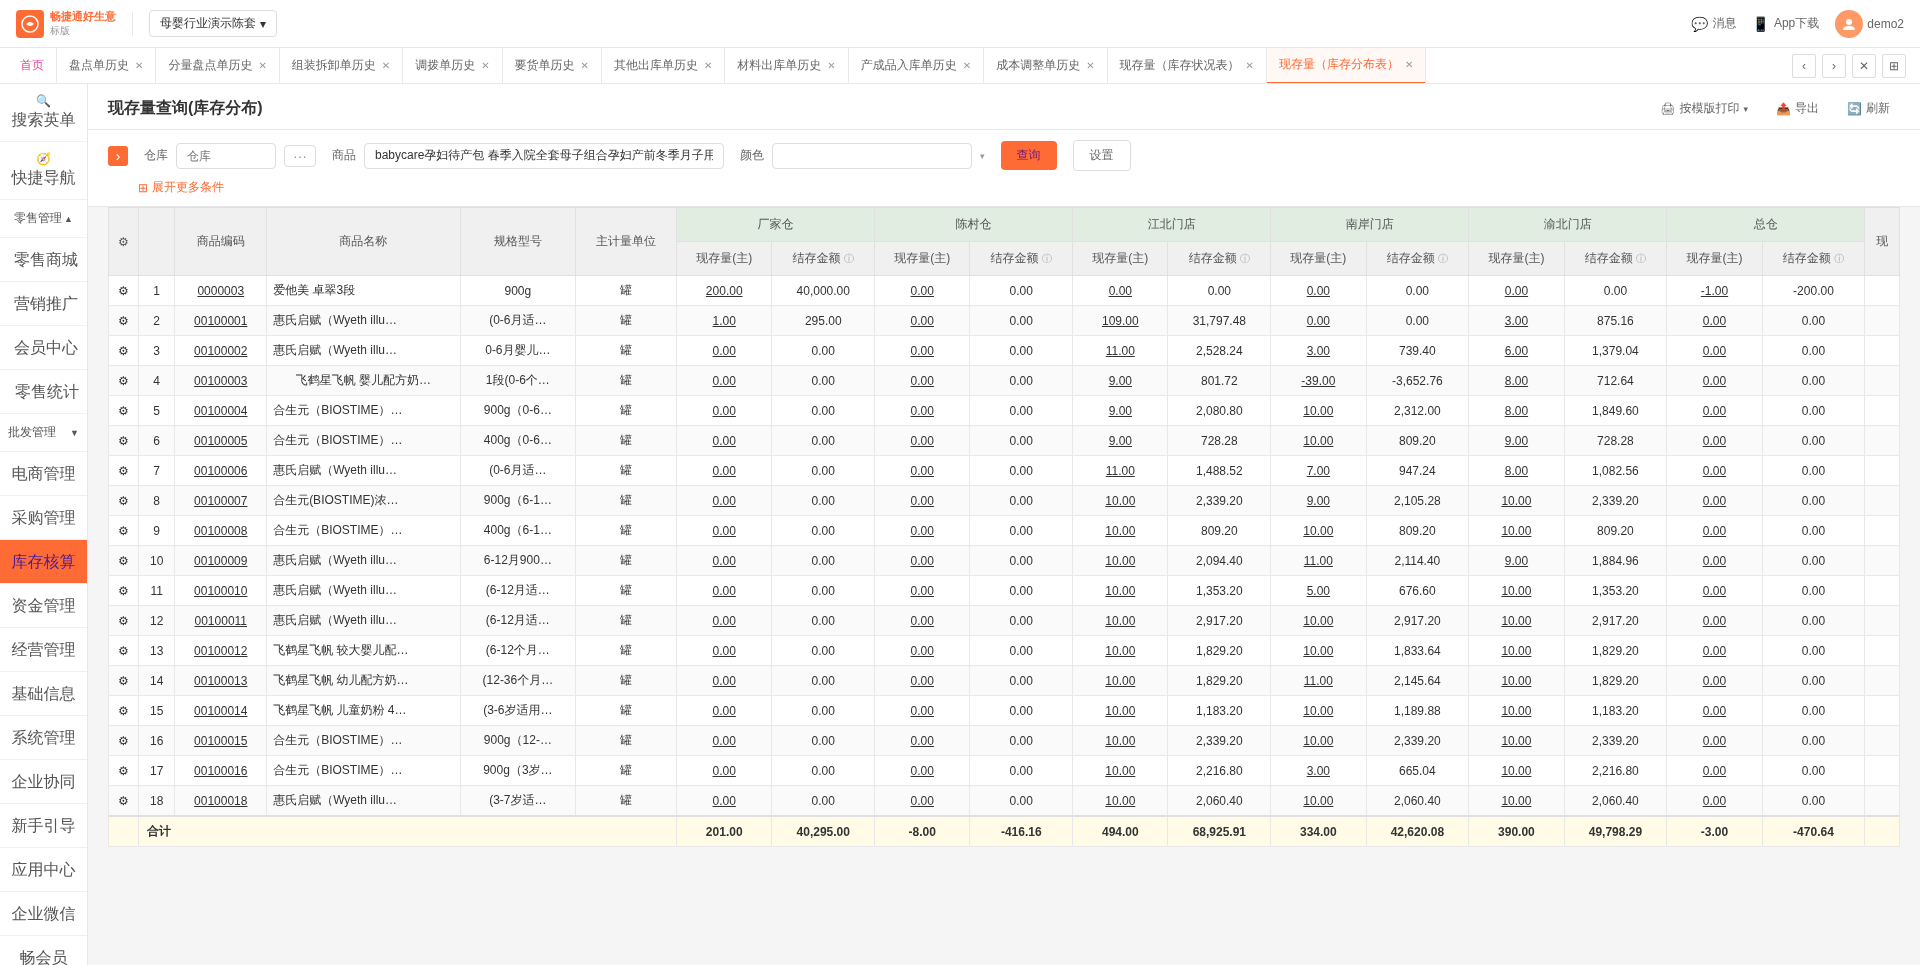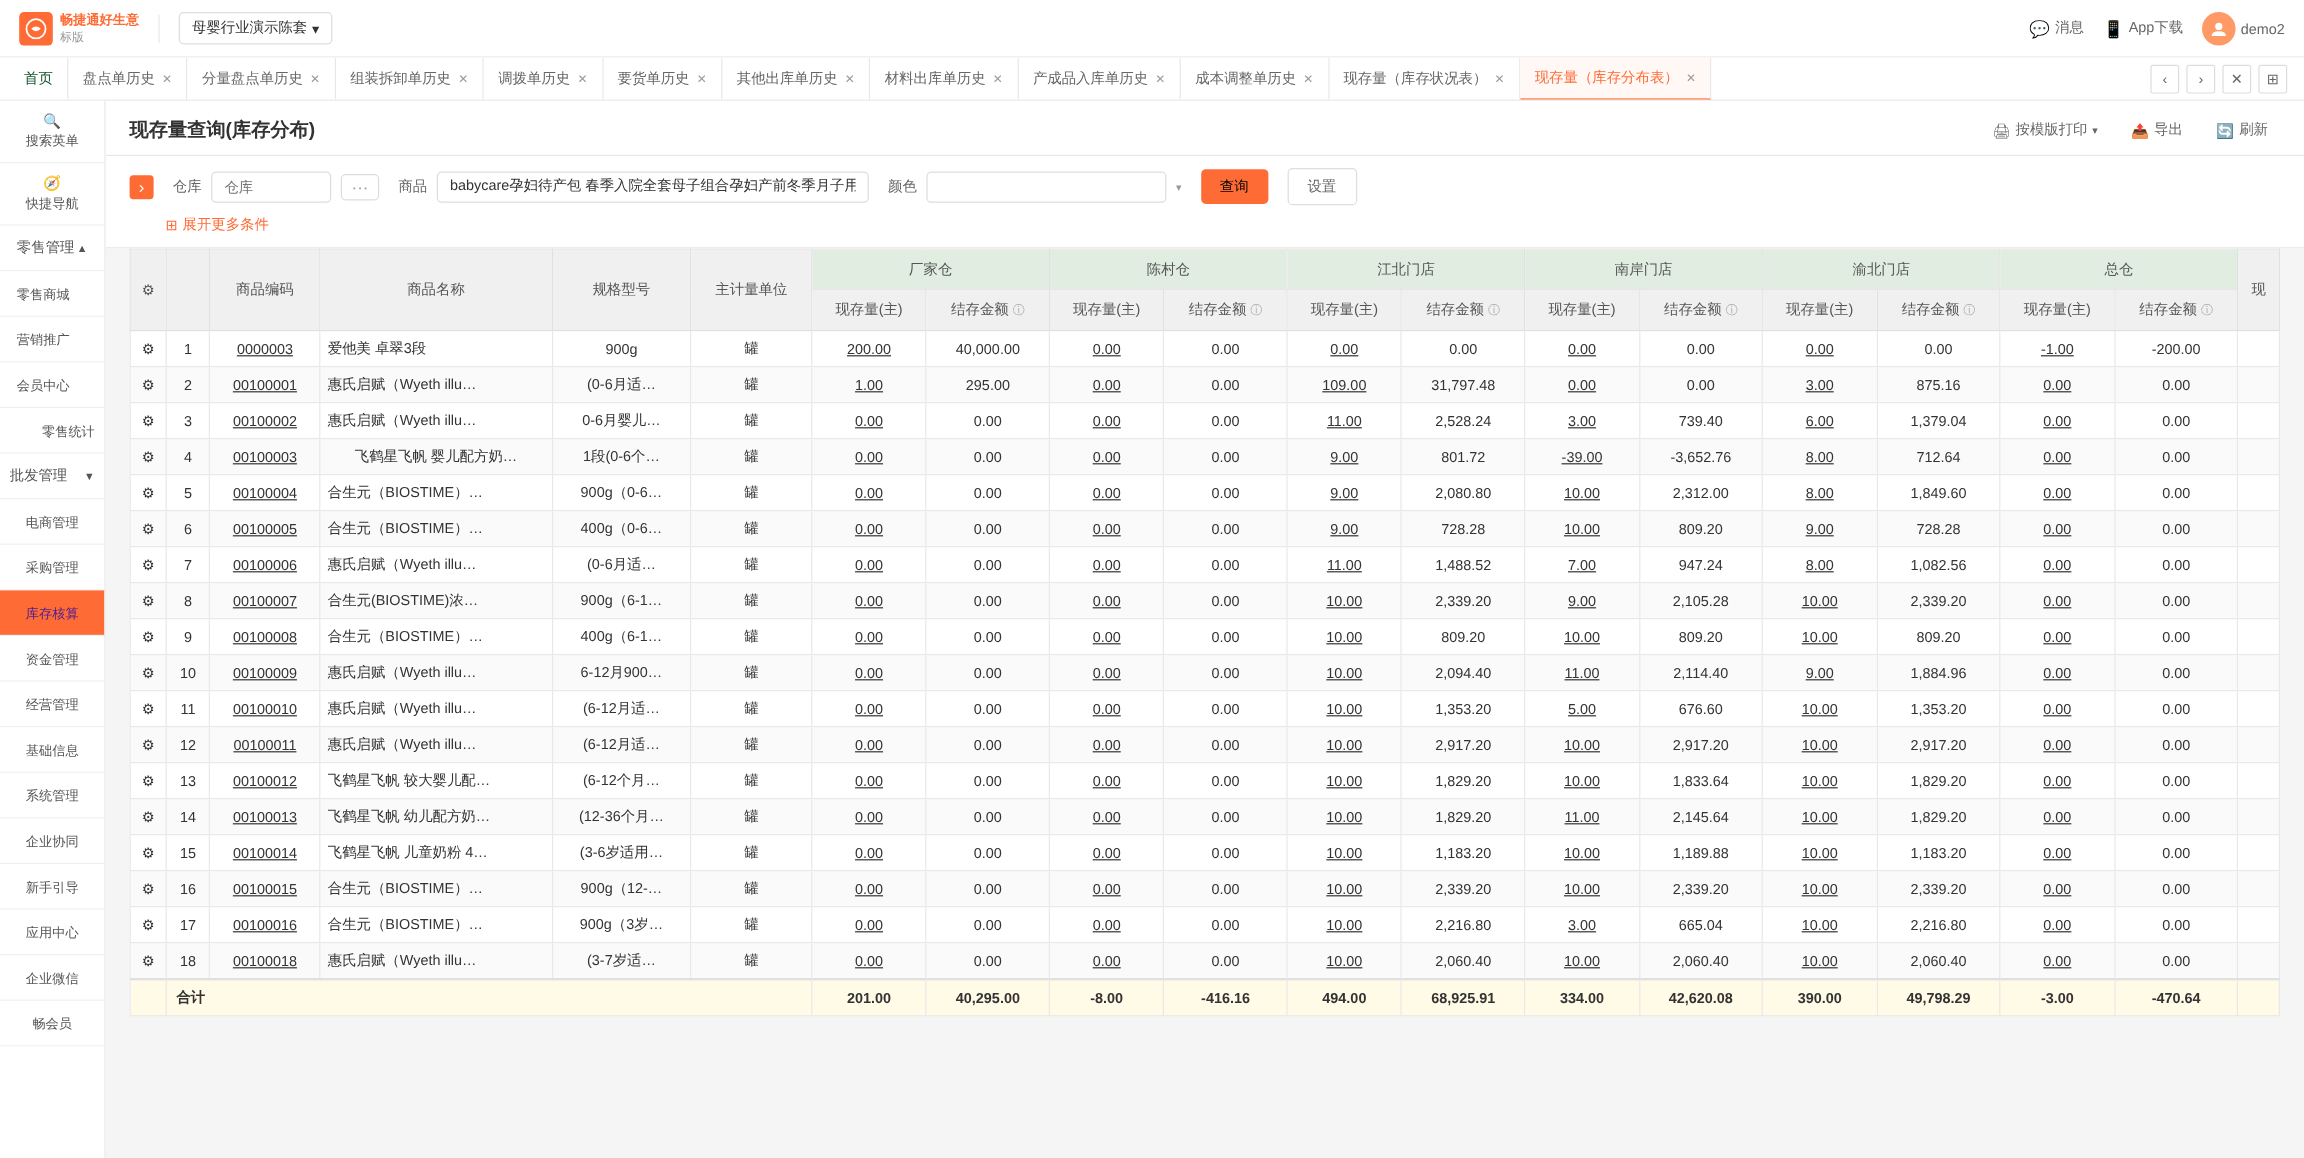--- a/index.html
+++ b/index.html
@@ -14,49 +14,49 @@
     .top-bar-right { display: flex; align-items: center; gap: 16px; }
     .top-nav-item { display: flex; align-items: center; gap: 4px; font-size: 12px; color: #666; cursor: pointer; }
     .avatar { width: 28px; height: 28px; border-radius: 50%; background: #ff9966; display: flex; align-items: center; justify-content: center; color: white; font-size: 11px; }
 
     
     .tab-bar { background: #fff; border-bottom: 1px solid #e8e8e8; display: flex; align-items: center; padding: 0 8px; height: 36px; overflow: hidden; }
     .tab-item { display: flex; align-items: center; gap: 4px; padding: 6px 12px; font-size: 12px; color: #666; cursor: pointer; border-right: 1px solid #e8e8e8; white-space: nowrap; height: 36px; }
     .tab-item.active { color: #ff6b35; background: #fff8f5; border-bottom: 2px solid #ff6b35; }
     .tab-close { color: #999; font-size: 10px; margin-left: 2px; }
     .tab-nav-btn { width: 24px; height: 24px; display: flex; align-items: center; justify-content: center; cursor: pointer; color: #666; border: 1px solid #ddd; border-radius: 2px; margin: 0 2px; }
-    .tab-home { padding: 6px 12px; font-size: 12px; color: #14532d; cursor: pointer; border-right: 1px solid #e8e8e8; height: 36px; display: flex; align-items: center; }
+    .tab-home { padding: 6px 12px; font-size: 12px; color: #ec4899; cursor: pointer; border-right: 1px solid #e8e8e8; height: 36px; display: flex; align-items: center; }
 
     
     .main-layout { display: flex; height: calc(965px - 48px - 36px); }
 
     
     .sidebar { width: 88px; background: #fff; border-right: 1px solid #e8e8e8; display: flex; flex-direction: column; overflow-y: auto; }
     .sidebar-item { padding: 10px 8px; text-align: center; cursor: pointer; font-size: 12px; color: #555; border-bottom: 1px solid #f0f0f0; }
     .sidebar-item.active { background: #ff6b35; color: #4c1d95; }
-    .sidebar-item .sidebar-label { font-size: 11px; margin-top: 2px; }
+    .sidebar-item .sidebar-label { font-size: 16px; margin-top: 2px; }
 
     
     .content { flex: 1; overflow: hidden; display: flex; flex-direction: column; }
 
     
     .page-header { padding: 12px 20px 8px; background: #fff; border-bottom: 1px solid #e8e8e8; display: flex; align-items: center; justify-content: space-between; }
     .page-title { font-size: 16px; font-weight: bold; color: #333; }
     .page-actions { display: flex; align-items: center; gap: 8px; }
     .btn-action { display: flex; align-items: center; gap: 4px; padding: 4px 10px; font-size: 12px; color: #666; cursor: pointer; border: none; background: none; }
 
     
     .search-bar { background: #fff; padding: 10px 20px; border-bottom: 1px solid #e8e8e8; }
     .search-row { display: flex; align-items: center; gap: 16px; flex-wrap: wrap; }
     .search-field { display: flex; align-items: center; gap: 8px; }
     .search-label { font-size: 12px; color: #666; white-space: nowrap; }
     .search-input { border: 1px solid #ddd; border-radius: 4px; padding: 5px 10px; font-size: 12px; color: #333; width: 100px; }
     .search-input-long { border: 1px solid #ddd; border-radius: 4px; padding: 5px 10px; font-size: 12px; color: #333; width: 360px; }
     .search-input-color { border: 1px solid #ddd; border-radius: 4px; padding: 5px 10px; font-size: 12px; color: #333; width: 200px; }
-    .btn-primary { background: #ff6b35; color: #000000; border: none; padding: 6px 16px; border-radius: 4px; font-size: 12px; cursor: pointer; }
+    .btn-primary { background: #ff6b35; color: #701a75; border: none; padding: 6px 16px; border-radius: 4px; font-size: 12px; cursor: pointer; }
     .btn-default { background: white; color: #666; border: 1px solid #ddd; padding: 6px 16px; border-radius: 4px; font-size: 12px; cursor: pointer; }
     .expand-btn { color: #ff6b35; font-size: 12px; cursor: pointer; display: flex; align-items: center; gap: 4px; }
     .dots-btn { color: #999; cursor: pointer; font-size: 14px; border: 1px solid #ddd; border-radius: 4px; padding: 2px 8px; }
 
     
     .table-container { flex: 1; overflow: auto; padding: 0 20px 20px; background: #f5f5f5; }
     .data-table { width: 100%; border-collapse: collapse; background: white; font-size: 12px; }
     .data-table th { background: #f0f0f0; padding: 8px 6px; text-align: center; border: 1px solid #e0e0e0; font-weight: normal; color: #555; white-space: nowrap; position: sticky; top: 0; z-index: 1; }
     .data-table td { padding: 6px; text-align: center; border: 1px solid #e8e8e8; color: #333; white-space: nowrap; }
     .data-table tr:nth-child(even) td { background: #fafafa; }

